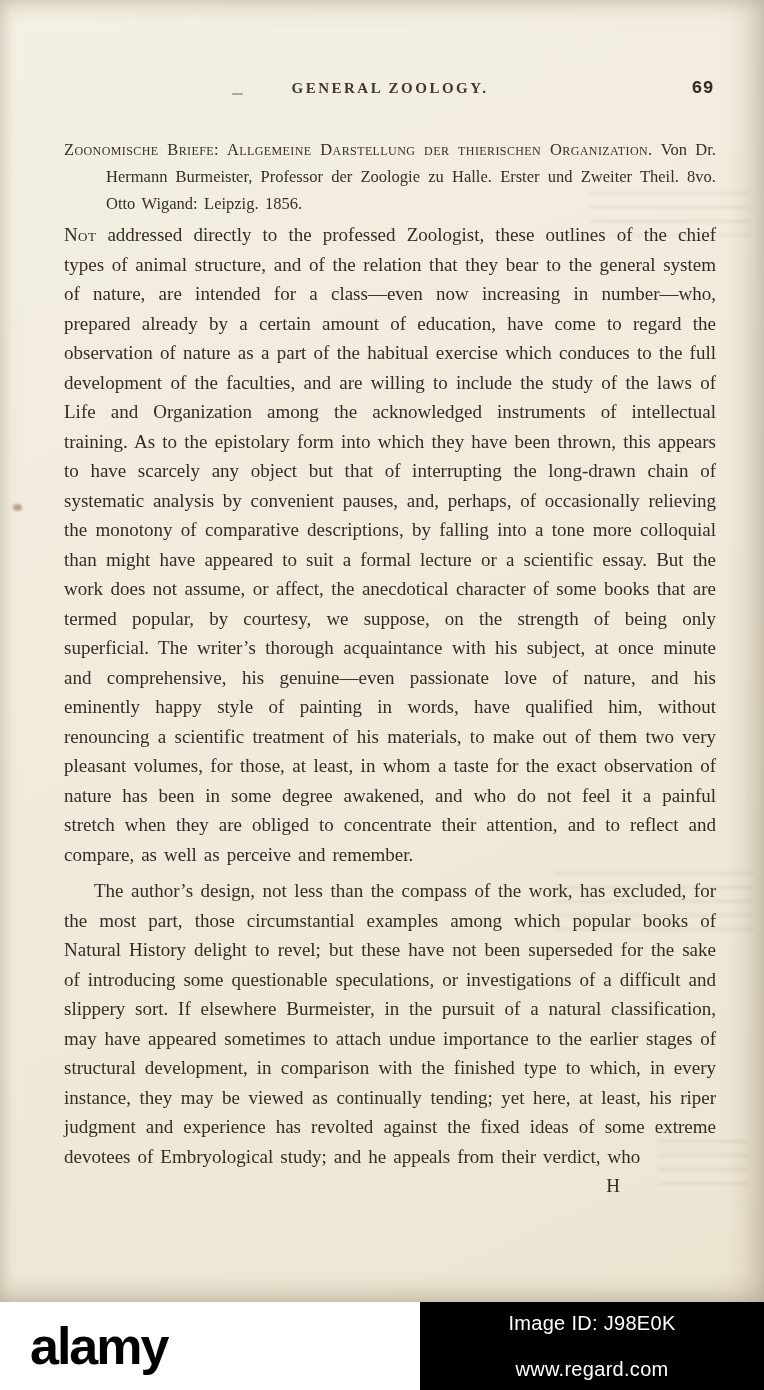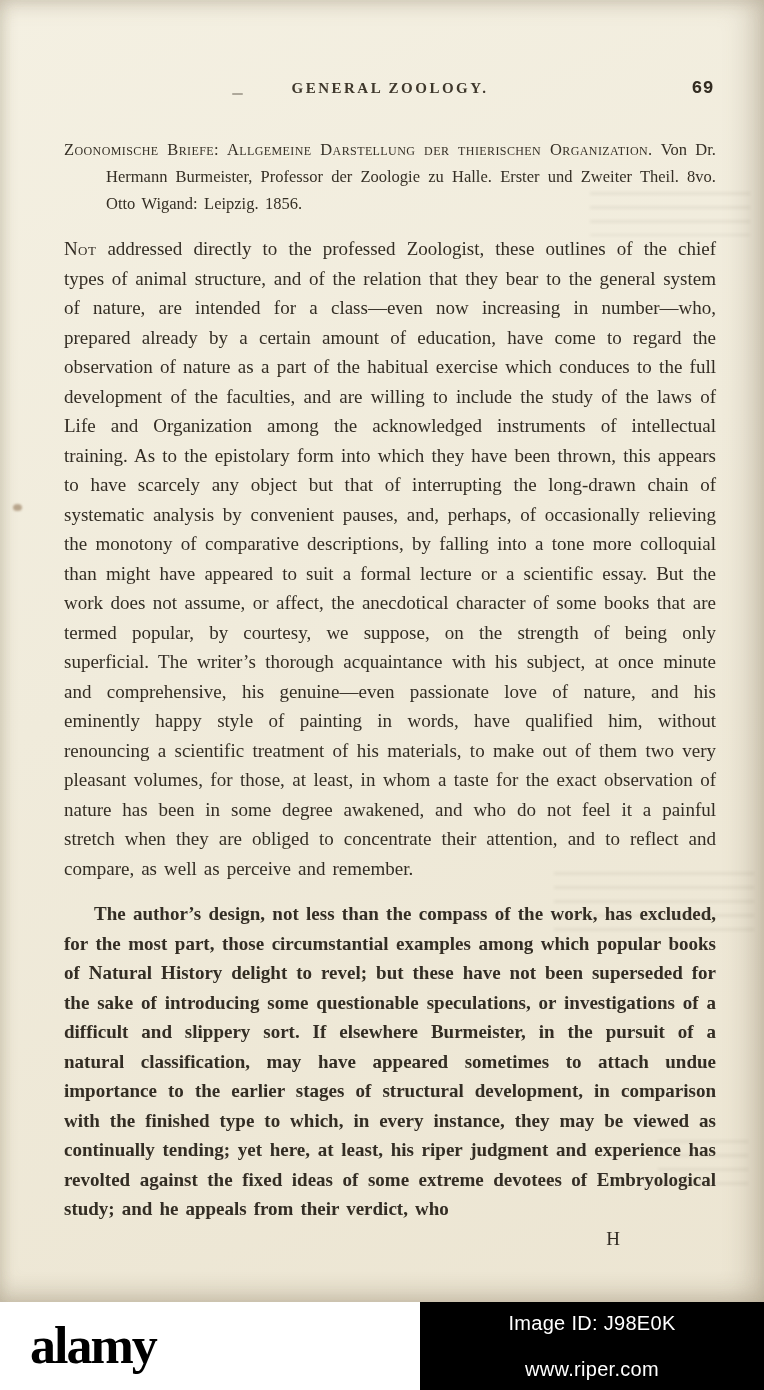--- a/index.html
+++ b/index.html
@@ -44,22 +44,22 @@
     font-size:16.5px;line-height:27px;text-align:justify;
     padding-left:42px;text-indent:-42px;
     color:#352f25;word-spacing:.14em;
   }
   .smallcaps{font-variant:small-caps;letter-spacing:.4px;}
 
   .body-para{
     font-size:19px;line-height:29.5px;text-align:justify;
     word-spacing:.12em;color:#332d24;margin:0;
   }
-  .p1{margin-top:17px;}
-  .p2{text-indent:30px;margin-top:16px;font-weight:bold;}
+  .p1{margin-top:3px;}
+  .p2{text-indent:30px;margin-top:7px;}
   .signature-line{
     font-size:19px;line-height:29px;text-align:right;
     padding-right:96px;color:#332d24;
   }
 
   
   .speck{
     position:absolute;left:13px;top:504px;width:9px;height:7px;
     background:#8a6b4a;border-radius:50%;opacity:.55;filter:blur(1px);
   }
@@ -72,21 +72,21 @@
   .ghost-b{right:10px;top:872px;width:200px;height:70px;}
   .ghost-c{right:16px;top:1140px;width:90px;height:50px;}
 
   
   .watermark-bar{
     position:absolute;left:0;bottom:0;width:764px;height:88px;
     background:#ffffff;display:flex;align-items:center;
   }
   .alamy-logo{
     margin-left:30px;
-    font-family:Liberation Serif, serif;
+    font-family:Liberation Sans, sans-serif;
     font-weight:bold;font-size:52px;letter-spacing:-2px;color:#000;
     line-height:1;
   }
   .image-id-box{
     position:absolute;right:0;top:0;height:88px;width:344px;
     background:#000;color:#fff;
     display:flex;flex-direction:column;justify-content:center;align-items:center;
     gap:23px;
     font-family:"Liberation Sans","DejaVu Sans",sans-serif;
   }
@@ -123,17 +123,17 @@
     <div class="speck"></div>
     <div class="ghost ghost-a"></div>
     <div class="ghost ghost-b"></div>
     <div class="ghost ghost-c"></div>
   </div>
 
   <div class="watermark-bar">
     <div class="alamy-logo">alamy</div>
     <div class="image-id-box">
       <div class="image-id-text">Image ID: J98E0K</div>
-      <div class="watermark-url">www.riper.com</div>
+      <div class="watermark-url">www.regard.com</div>
     </div>
   </div>
 
 </div>
 
 </body></html>

